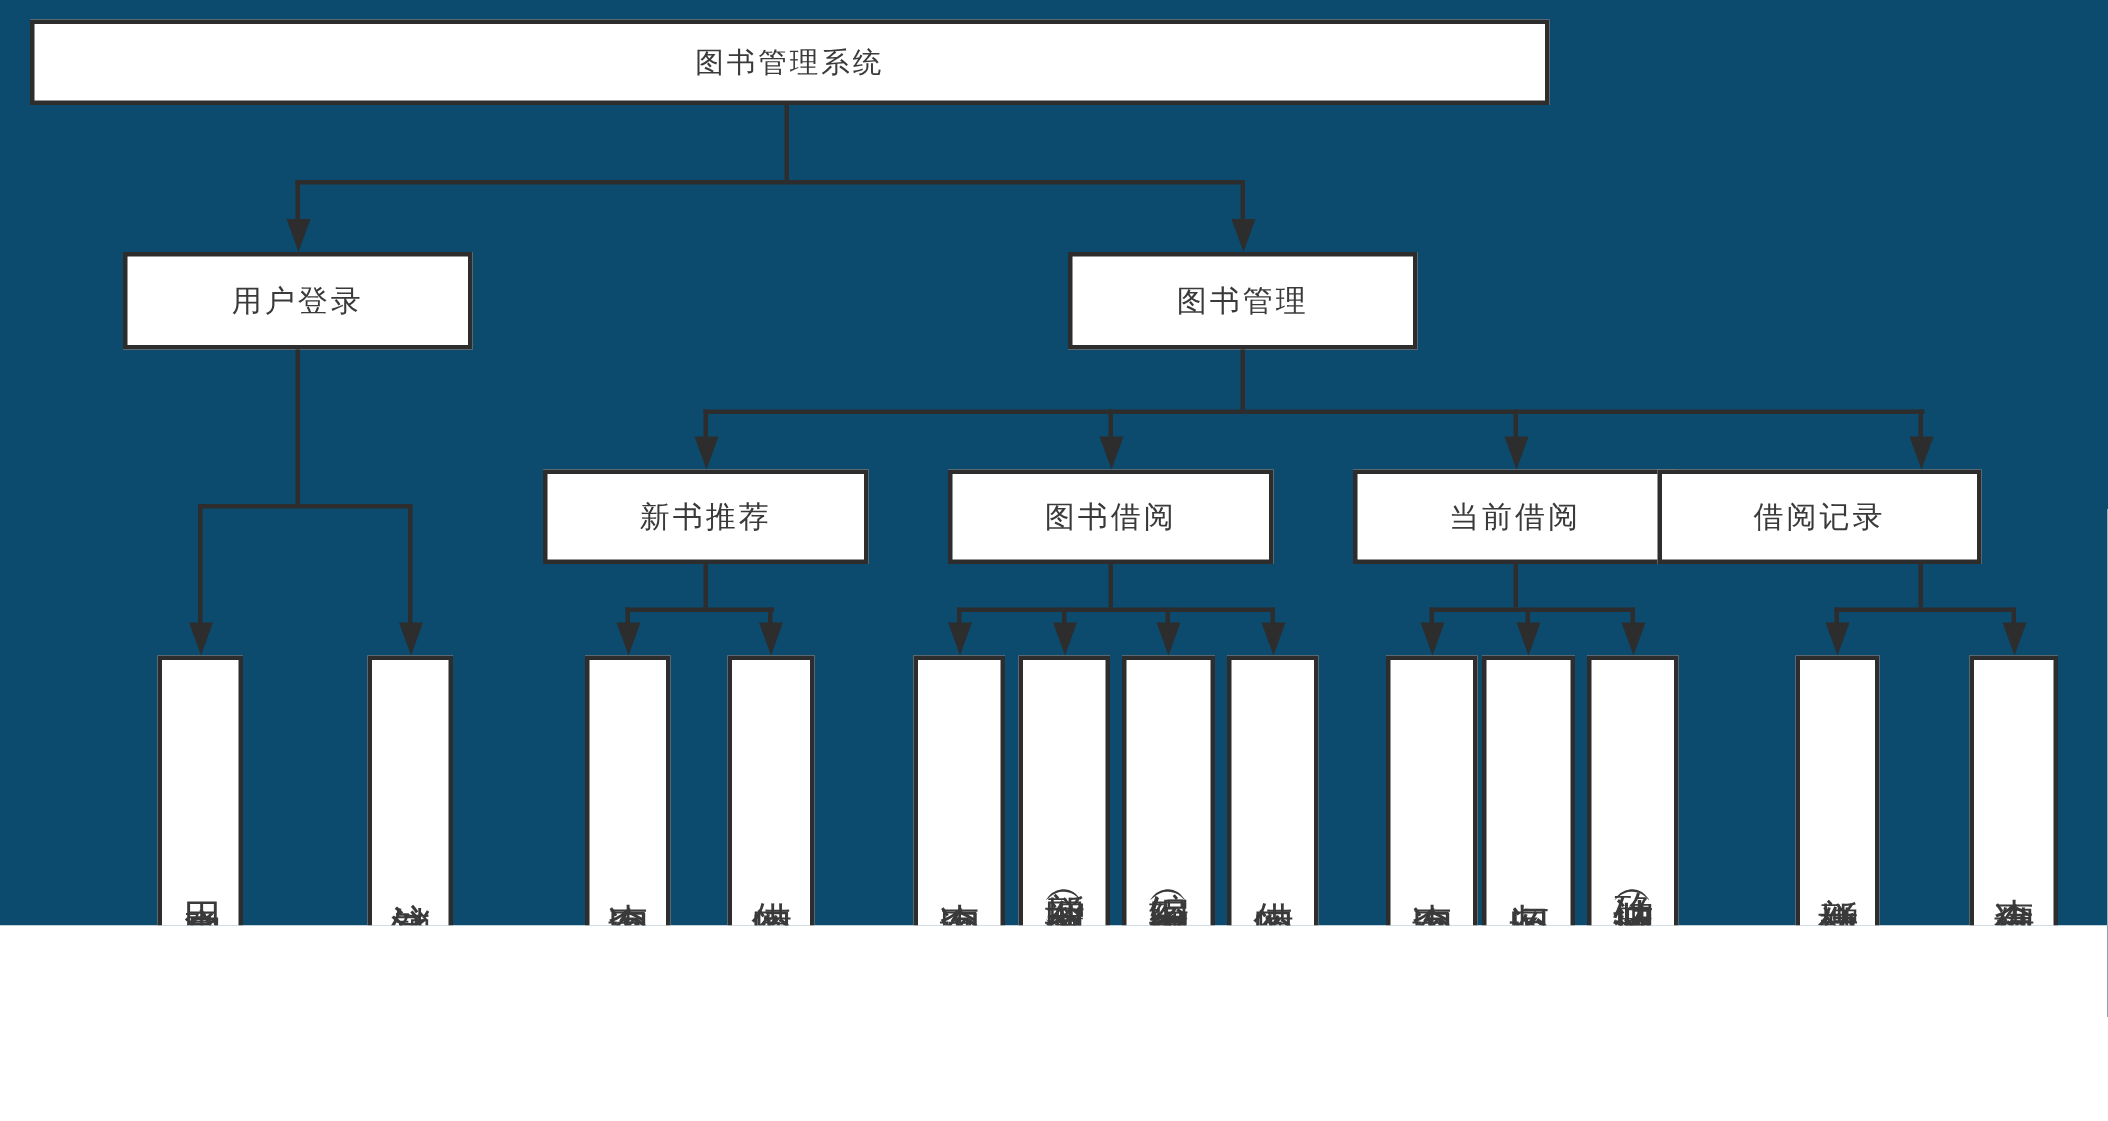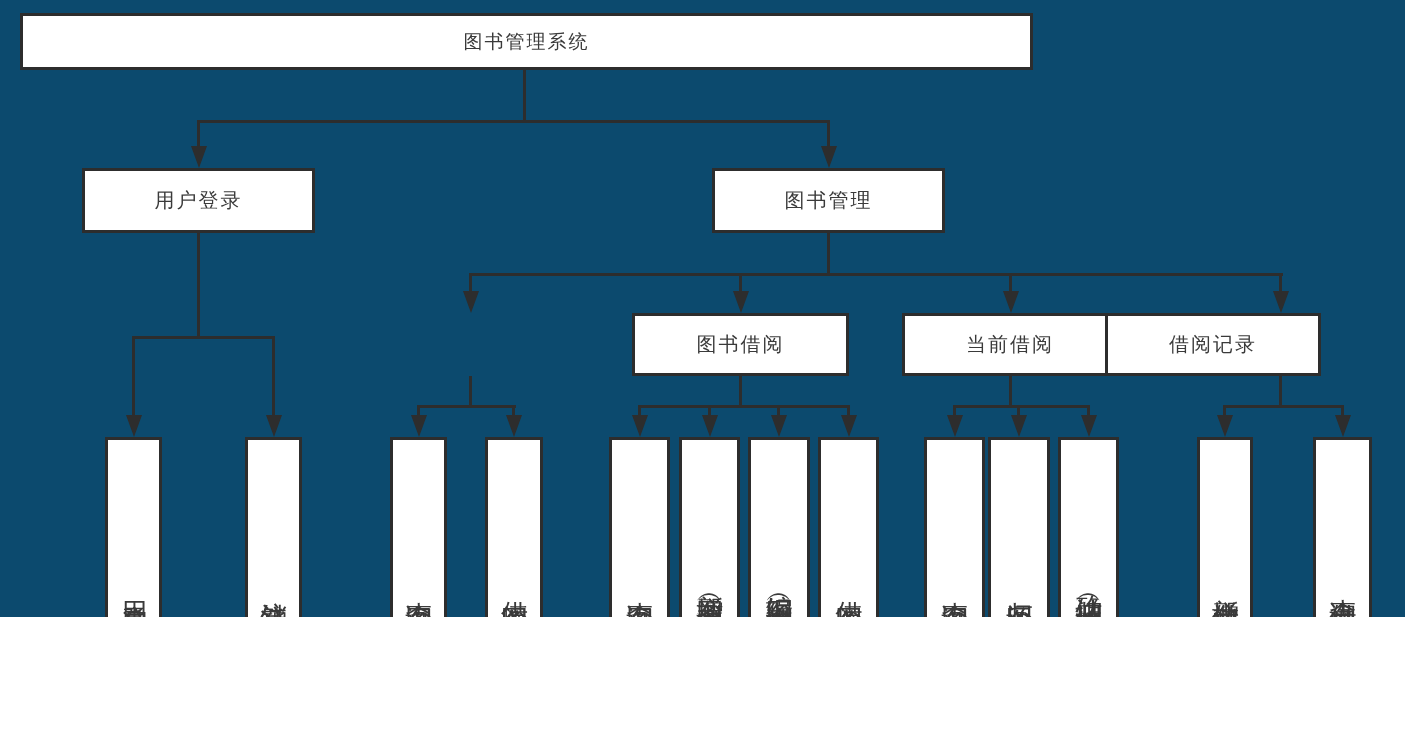--- a/index.html
+++ b/index.html
@@ -40,20 +40,23 @@
     <span class="hspan">图书管理系统</span>
   </div>
 
   <div class="box" style="left:82px; top:168px; width:233px; height:65px;">
     <span class="hspan">用户登录</span>
   </div>
   <div class="box" style="left:712px; top:168px; width:233px; height:65px;">
     <span class="hspan">图书管理</span>
   </div>
 
+  <div class="box" style="left:362px; top:313px; width:217px; height:63px;">
+    <span class="hspan">新书推荐</span>
+  </div>
   <div class="box" style="left:632px; top:313px; width:217px; height:63px;">
     <span class="hspan">图书借阅</span>
   </div>
   <div class="box" style="left:902px; top:313px; width:216px; height:63px;">
     <span class="hspan">当前借阅</span>
   </div>
   <div class="box" style="left:1105px; top:313px; width:216px; height:63px;">
     <span class="hspan">借阅记录</span>
   </div>
 

